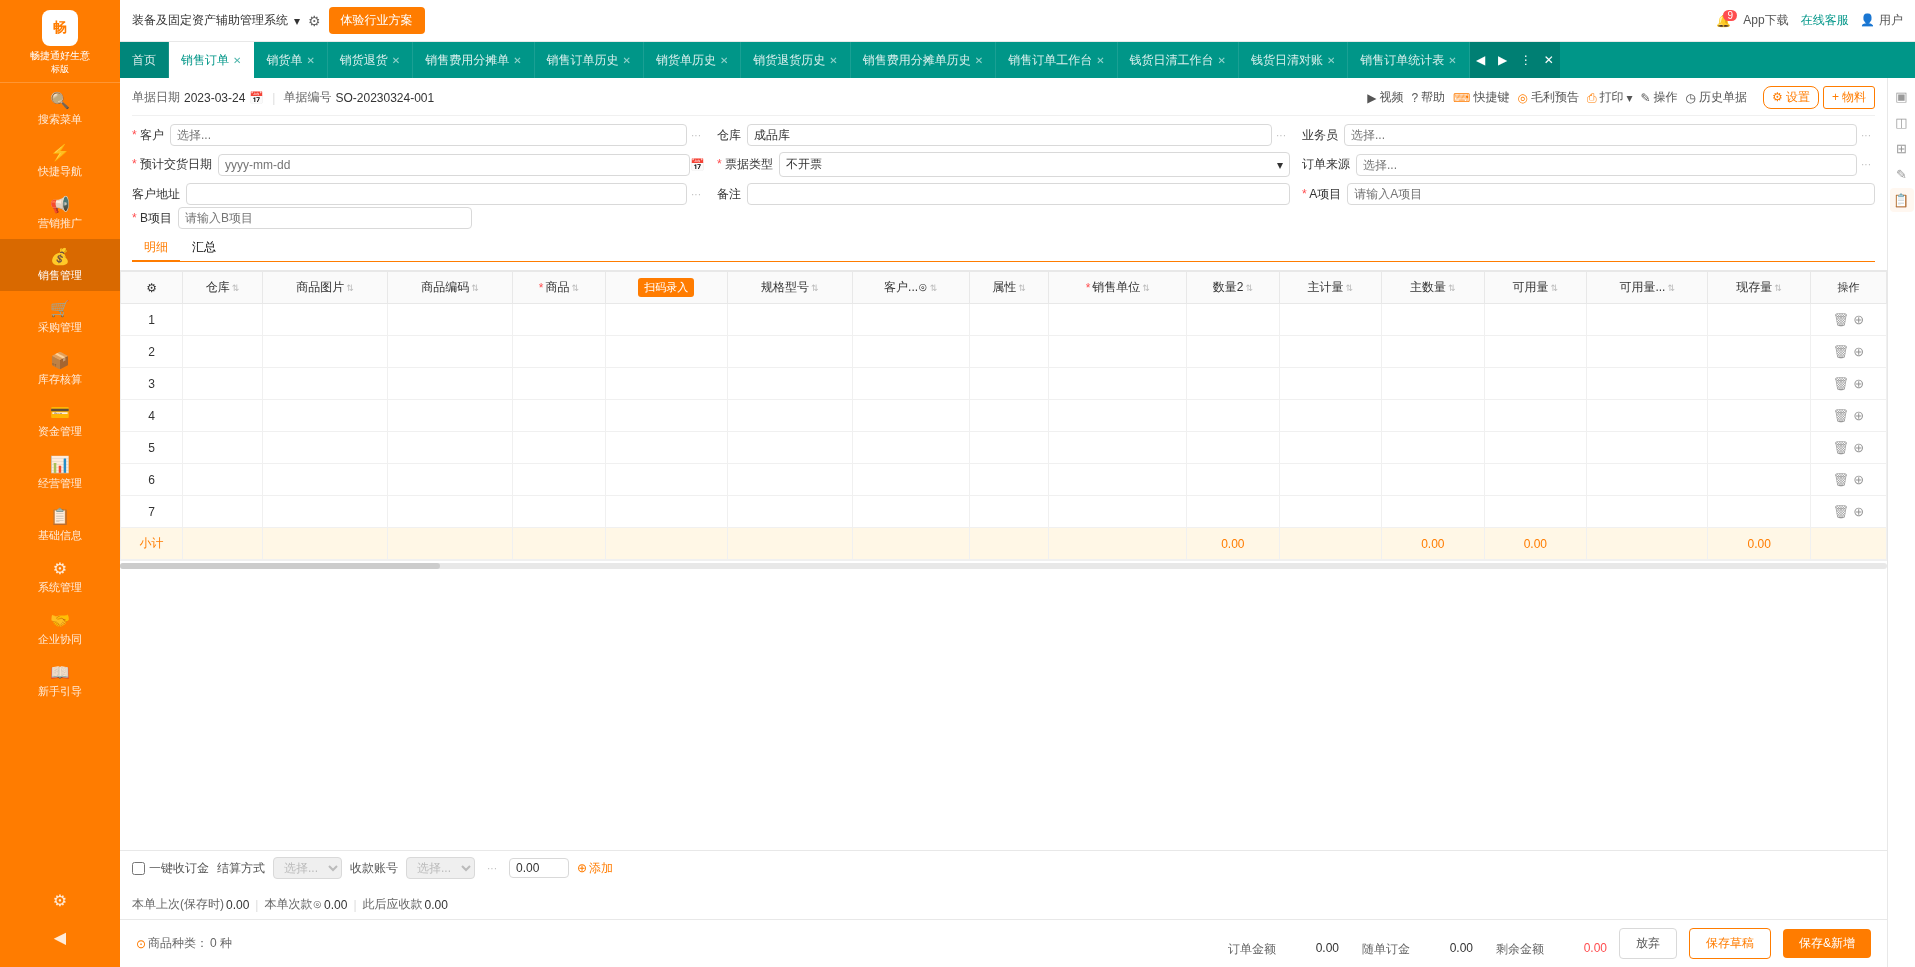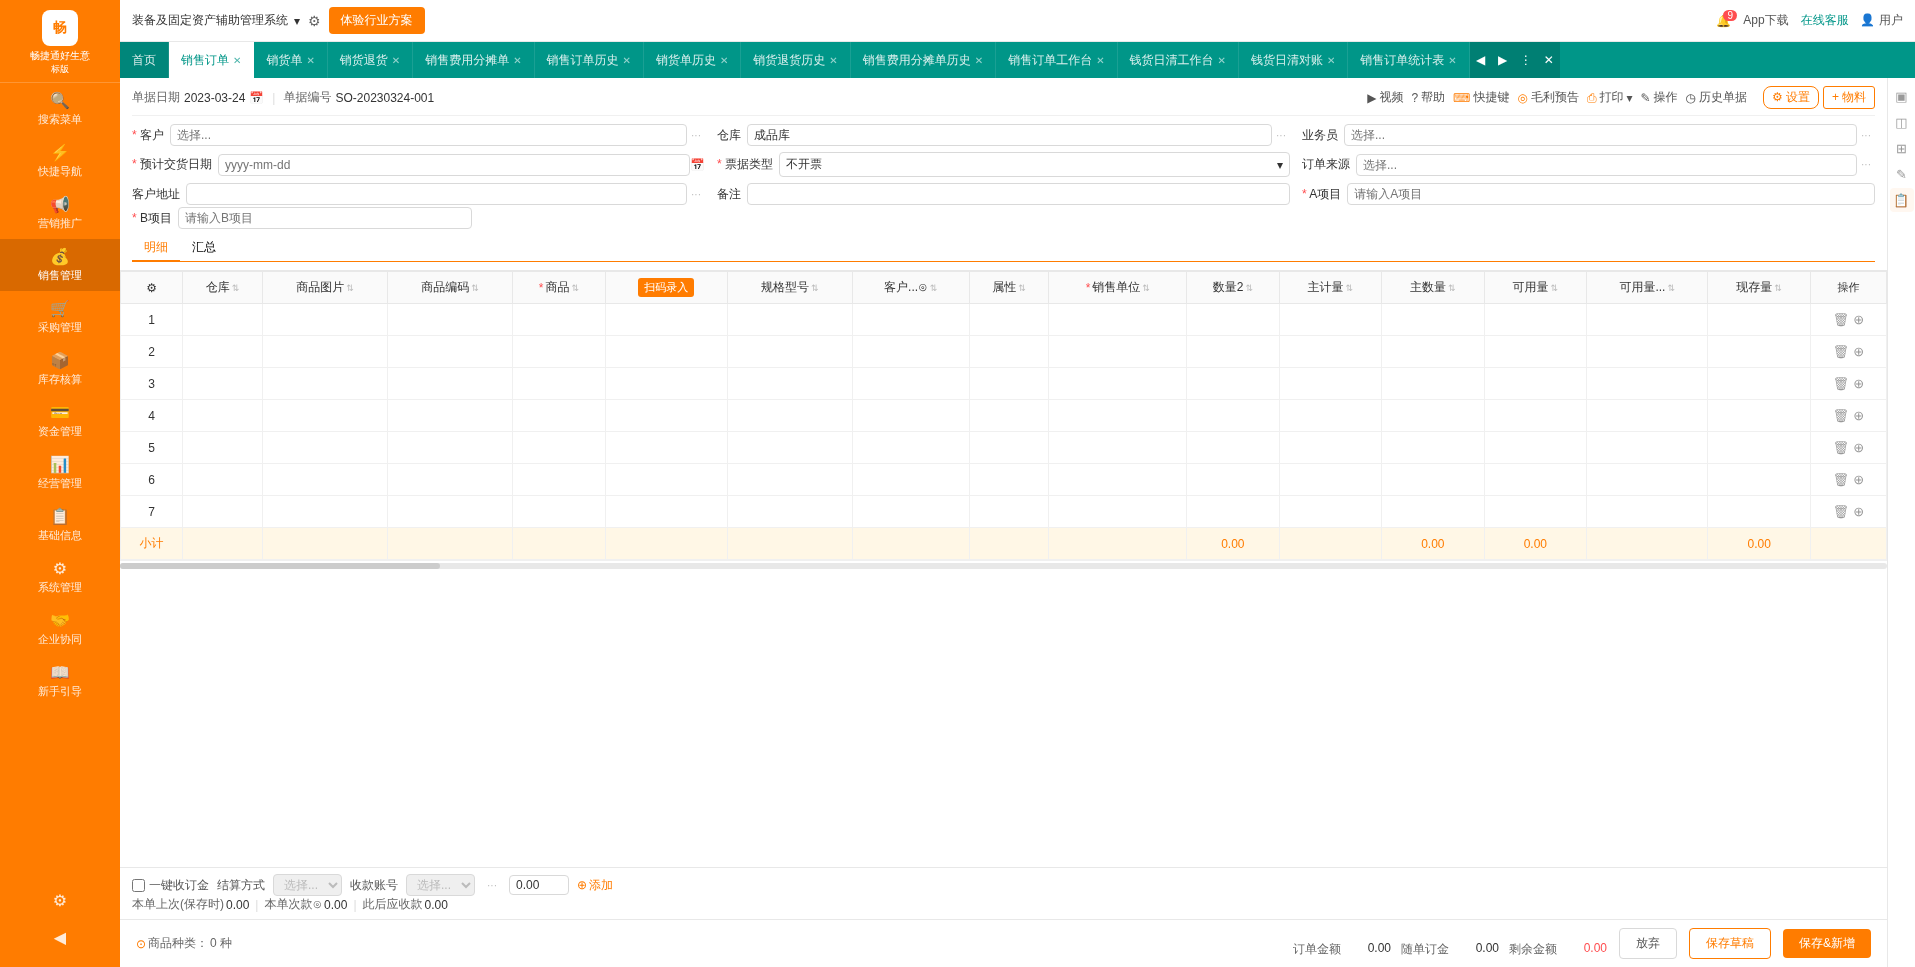--- a/index.html
+++ b/index.html
@@ -170,36 +170,36 @@
     }
     .bottom-order-bar {
       display: flex; align-items: center; gap: 8px;
     }
     .checkbox-label { display: flex; align-items: center; gap: 4px; color: #555; }
     .settle-select { border: 1px solid #d9d9d9; border-radius: 4px; padding: 2px 6px; color: #bbb; min-width: 60px; }
     .amount-input { border: 1px solid #d9d9d9; border-radius: 4px; padding: 2px 6px; width: 60px; color: #333; }
     .add-btn { color: #ff7c00; cursor: pointer; display: flex; align-items: center; gap: 2px; }
 
     .bottom-summary {
-      display: flex; align-items: center; gap: 6px; margin-top: 0;
+      display: flex; align-items: center; gap: 6px; margin-top: 17px;
       font-size: 12px; color: #666;
     }
     .summary-item { display: flex; align-items: center; gap: 2px; }
     .summary-num { color: #333; }
 
     
     #footer-bar {
       background: white; border-top: 1px solid #e8e8e8;
       display: flex; align-items: center; justify-content: space-between;
       padding: 8px 16px; flex-shrink: 0;
     }
     .footer-left { display: flex; align-items: center; gap: 16px; font-size: 12px; color: #666; }
     .footer-right { display: flex; align-items: center; gap: 12px; }
     .footer-summary { display: flex; flex-direction: column; align-items: flex-end; gap: 2px; font-size: 12px; }
-    .footer-summary-row { display: flex; gap: 10px; margin-top: 12px; }
+    .footer-summary-row { display: flex; gap: 23px; margin-top: 12px; }
     .footer-summary-label { color: #666; }
     .footer-summary-val { color: #333; min-width: 40px; text-align: right; }
     .footer-summary-val.red { color: #ff4d4f; }
     .btn-discard { border: 1px solid #d9d9d9; background: white; padding: 6px 16px; border-radius: 4px; cursor: pointer; color: #555; }
     .btn-save-draft { border: 1px solid #ff7c00; background: white; padding: 6px 16px; border-radius: 4px; cursor: pointer; color: #ff7c00; }
     .btn-save-new { background: #ff7c00; color: white; border: none; padding: 6px 16px; border-radius: 4px; cursor: pointer; }
 
     
     #right-panel {
       width: 28px; background: white; border-left: 1px solid #e8e8e8;

